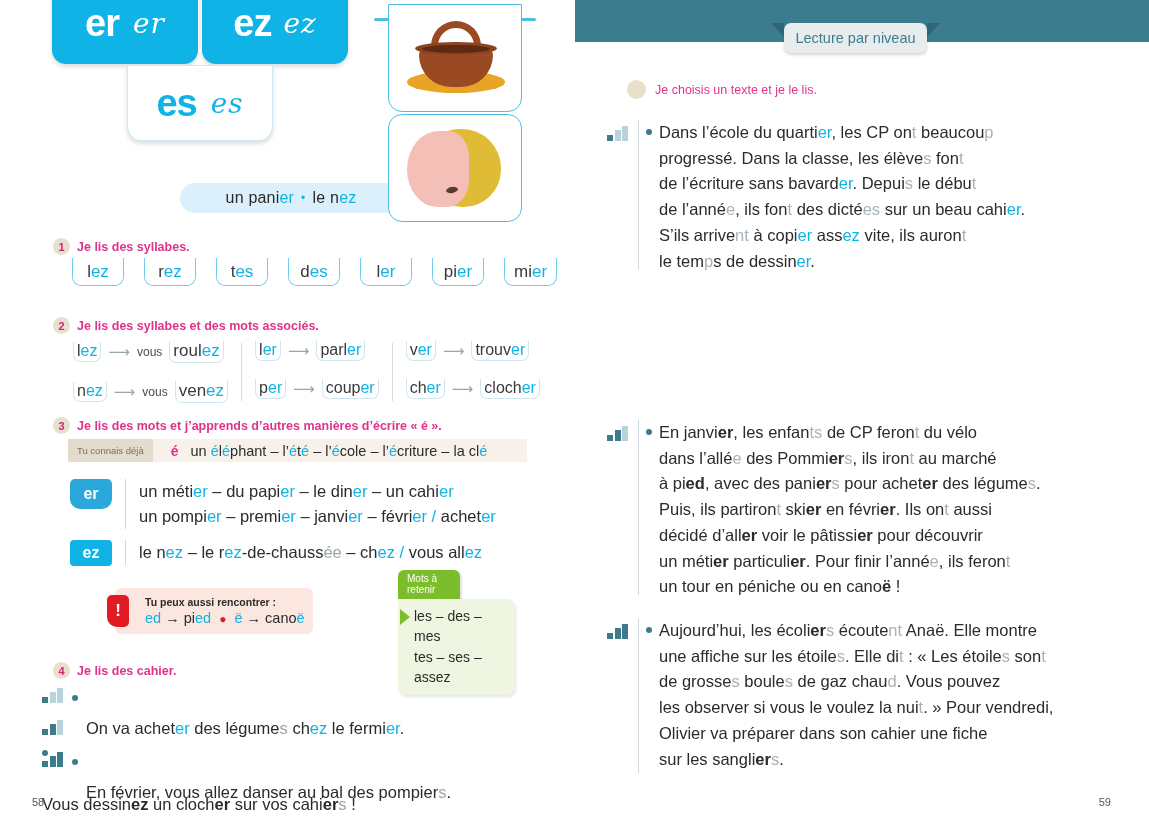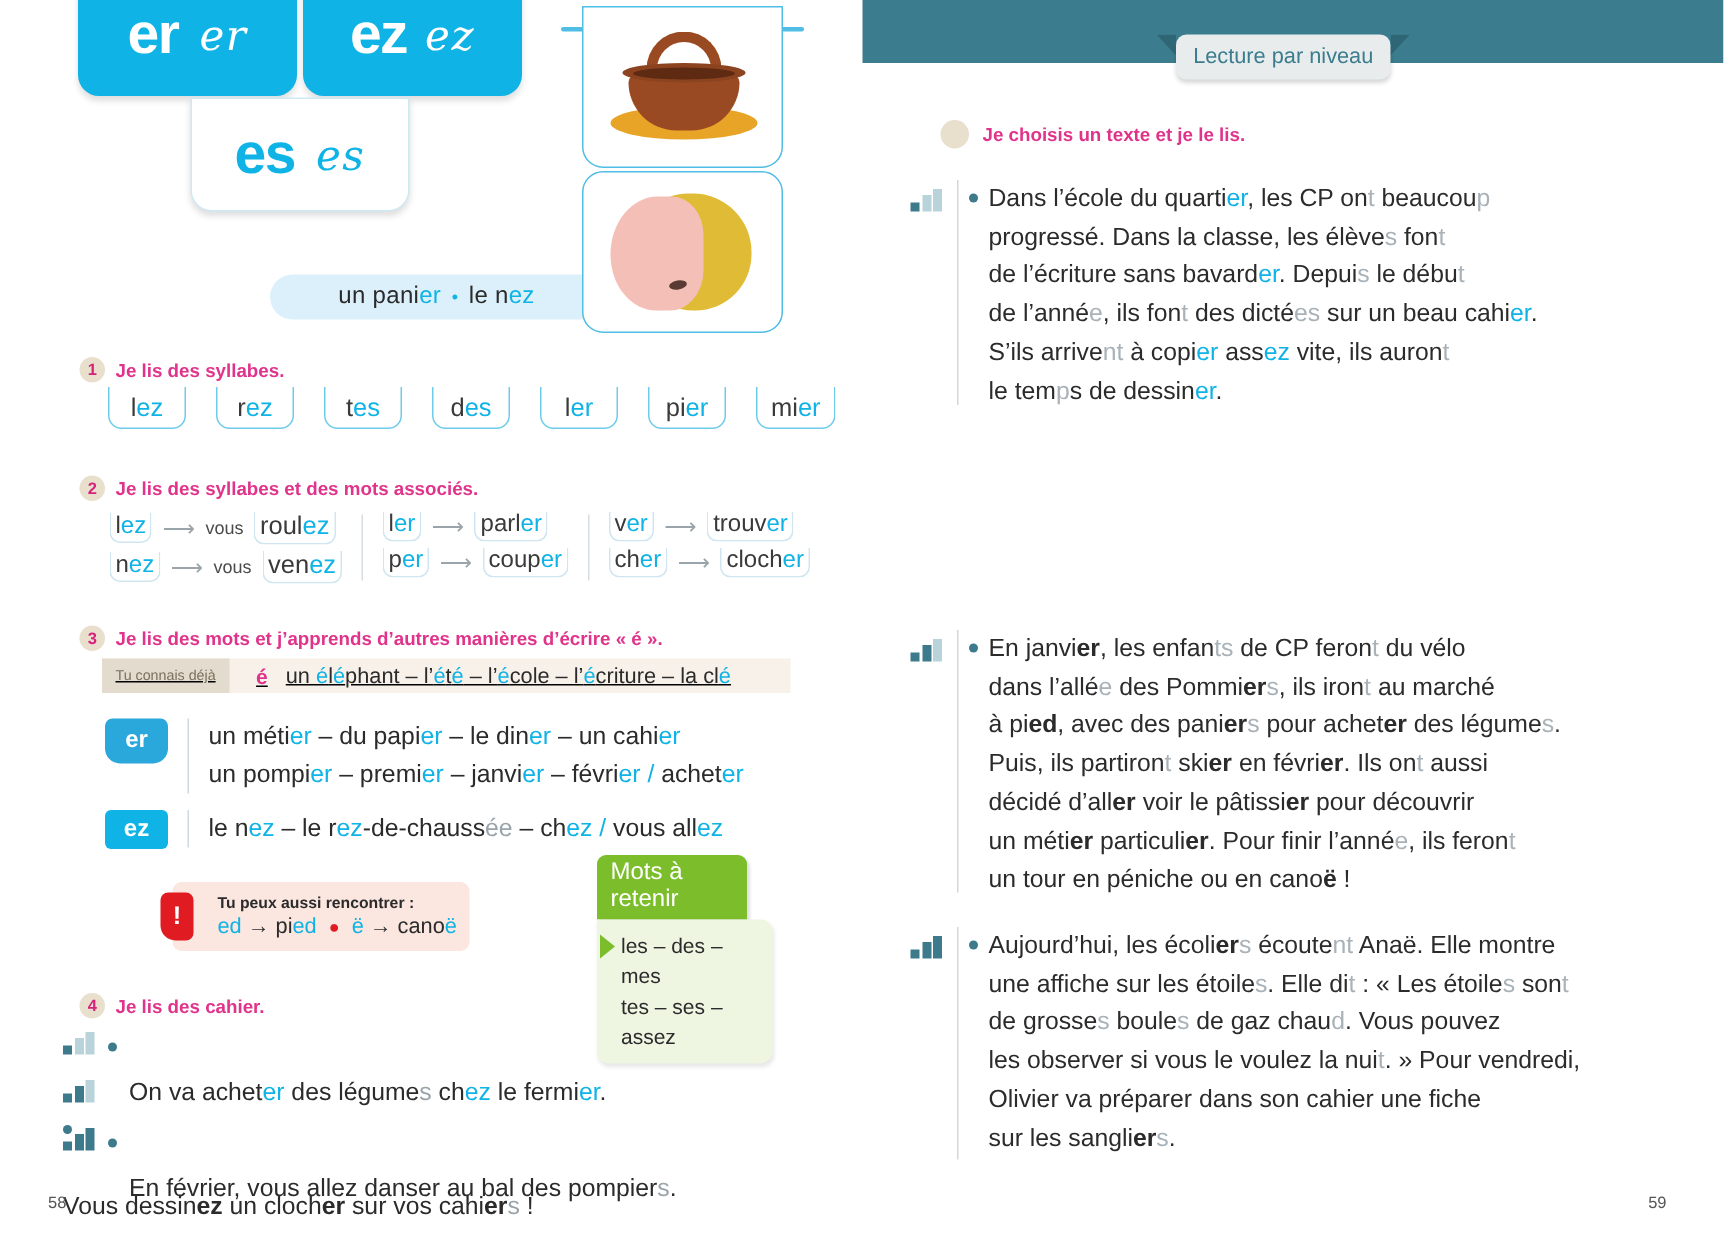--- a/index.html
+++ b/index.html
@@ -77,32 +77,32 @@
     border:1.6px solid #6fcbea; border-top:none;
     border-radius:0 0 9px 9px;
     display:flex; align-items:center; justify-content:center;
     font-size:17px; color:#3a3a3a; background:#fff;
   }
   .cy { color:#0fb3e5; }
   .gy { color:#9aa5ab; }
 
   
   .ex2 { position:absolute; display:flex; align-items:stretch; }
-  .ex2 .col { display:flex; flex-direction:column; gap:4px; padding:0 13px; }
+  .ex2 .col { display:flex; flex-direction:column; gap:18px; padding:0 13px; }
   .ex2 .sep { width:1px; background:#d7dde0; margin:2px 0; }
   .ex2 .pair { display:flex; align-items:center; gap:7px; font-size:16px; color:#3a3a3a; white-space:nowrap; }
   .ex2 .arrow { color:#9aa5ab; font-size:15px; }
   .ex2 .small { font-size:12px; color:#4b4b4b; }
   .ex2 .strong { font-size:17px; }
   .cupline { border-bottom:1.3px solid #cfe6f0; border-left:1.3px solid #cfe6f0; border-right:1.3px solid #cfe6f0; border-radius:0 0 7px 7px; padding:0 3px 1px 3px; }
 
   
   .band {
     position:absolute; display:flex; align-items:center;
-    background:#f7f1ea; height:23px; width:459px; left:68px;text-decoration:underline;
+    background:#f7f1ea; height:23px; width:459px; left:68px;
   }
   .band .tag {
     background:#e3dbcd; color:#7c6f5e; font-size:9.5px;
     height:23px; display:flex; align-items:center; padding:0 9px;
   }
   .band .ee { color:#e0338b; font-size:14px; font-weight:bold; padding:0 12px 0 18px; }
   .band .words { font-size:14.5px; color:#2b2b2b; }
 
   
   .tagrow { position:absolute; display:flex; align-items:flex-start; }
@@ -129,22 +129,22 @@
     border-radius:5px 5px 5px 10px;
   }
   .warn .t1 { font-size:10.5px; font-weight:bold; color:#2b2b2b; }
   .warn .t2 { font-size:14.5px; color:#2b2b2b; margin-top:2px; }
   .warn .t2 .b { color:#0fb3e5; }
   .warn .reddot { color:#e11b22; font-size:12px; padding:0 4px; }
 
   
   .mots { position:absolute; left:398px; top:570px; width:117px; }
   .mots-head {
-    background:#7bbd2b; color:#fff; font-size:16px;
-    padding:3px 9px 4px; border-radius:6px 6px 0 0; width:100px;
+    background:#7bbd2b; color:#fff; font-size:10px;
+    padding:3px 9px 4px; border-radius:6px 6px 0 0; width:62px;
     box-shadow:2px 2px 2px rgba(0,0,0,.12);
   }
   .mots-body {
     background:#eef6e2; border-radius:0 8px 8px 8px; padding:7px 9px 8px 16px;
     font-size:14px; color:#2b2b2b; line-height:1.45; position:relative;
     box-shadow:1px 2px 3px rgba(0,0,0,.10);
   }
   .mots-arrow {
     position:absolute; left:2px; top:10px;
     width:0; height:0; border-left:10px solid #7bbd2b;
@@ -177,21 +177,21 @@
     box-shadow:0 2px 3px rgba(0,0,0,.16);
   }
   .tab::before, .tab::after {
     content:""; position:absolute; top:0; width:13px; height:14px; background:#2e6675;
   }
   .tab::before { left:-13px; clip-path:polygon(0 0,100% 0,100% 100%); }
   .tab::after  { right:-13px; clip-path:polygon(0 0,100% 0,0 100%); }
 
   .choose { position:absolute; left:52px; top:80px; display:flex; align-items:center; gap:9px; }
   .choose-dot { width:19px; height:19px; border-radius:50%; background:#e9dfcd; }
-  .choose-txt { color:#e0338b; font-size:12.5px; font-weight:bold; }
+  .choose-txt { color:#e0338b; font-size:12.5px; font-weight:normal; }
 
   .tblock { position:absolute; display:flex; align-items:flex-start; gap:7px; }
   .tblock .lvl { margin-top:6px; }
   .tblock .rail { width:1px; background:#cfd8dd; align-self:stretch; margin-left:2px; }
   .tblock .bdot2 { width:6px; height:6px; border-radius:50%; background:#3c7a8c; margin-top:9px; }
   .tbody { font-size:16.5px; color:#2b2b2b; line-height:1.56; }
   .tbody div { white-space:nowrap; }
   .fade { color:#a8b2b8; }
   .k { font-weight:bold; }
 

